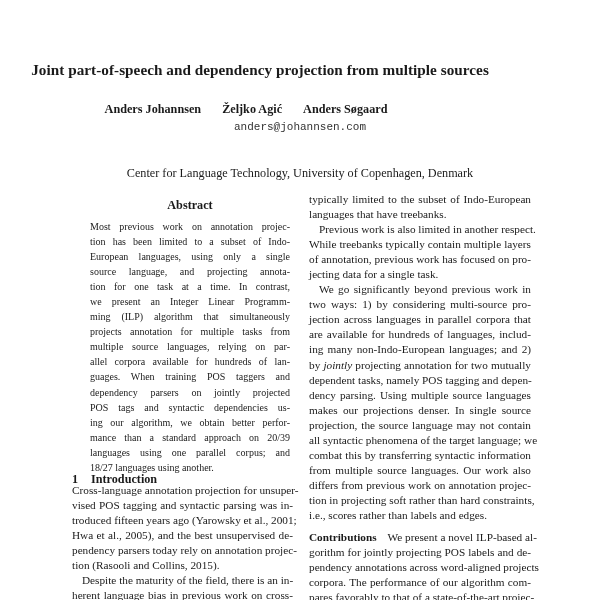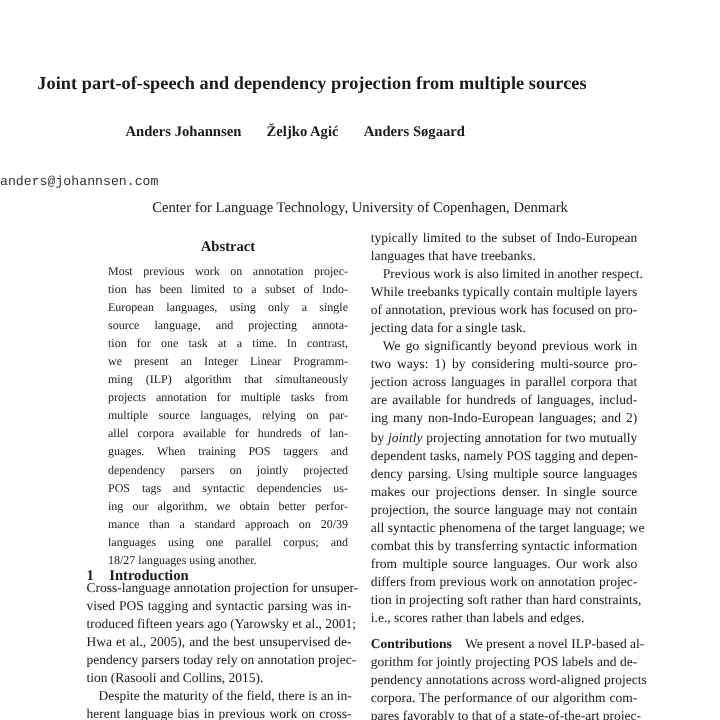--- a/index.html
+++ b/index.html
@@ -4,21 +4,21 @@
   <style>
     html, body { margin: 0; padding: 0; background: #ffffff; }
     body { width: 600px; height: 600px; overflow: hidden; position: relative;
            font-family: "Liberation Serif", "DejaVu Serif", serif; color: #1a1a1a; }
     .title { position: absolute; left: 0; width: 520px; top: 61px; text-align: center;
              font-weight: bold; font-size: 15.2px; letter-spacing: 0.05px; }
     .authors { position: absolute; left: 0; width: 492px; top: 102px; text-align: center;
                font-weight: bold; font-size: 12.2px; }
     .authors span { display: inline-block; margin: 0 9px; }
     .affil { position: absolute; left: 0; width: 600px; top: 118px; text-align: center; font-size: 12.2px; margin-top: 48px; }
-    .email { position: absolute; left: 0; width: 600px; top: 146px; 
+    .email { position: absolute; left: 0; width: 600px; top: 121px; text-align: center;
              font-family: "Liberation Mono", "DejaVu Sans Mono", monospace; font-size: 11px; color: #333; }
     .col { position: absolute; font-size: 11.25px; line-height: 15.05px; }
     .col-right { left: 309px; width: 222px; top: 192px; }
     .abstract-head { position: absolute; left: 80px; width: 220px; top: 198px; text-align: center;
                      font-weight: bold; font-size: 12.2px; }
     .abstract { position: absolute; left: 90px; width: 200px; top: 219px; font-size: 10px;
                 line-height: 15.05px; text-align: justify; }
     .line { display: block; white-space: nowrap; text-align: justify; text-align-last: justify; }
     .line.last { text-align-last: left; }
     .line.indent { text-indent: 10px; }

